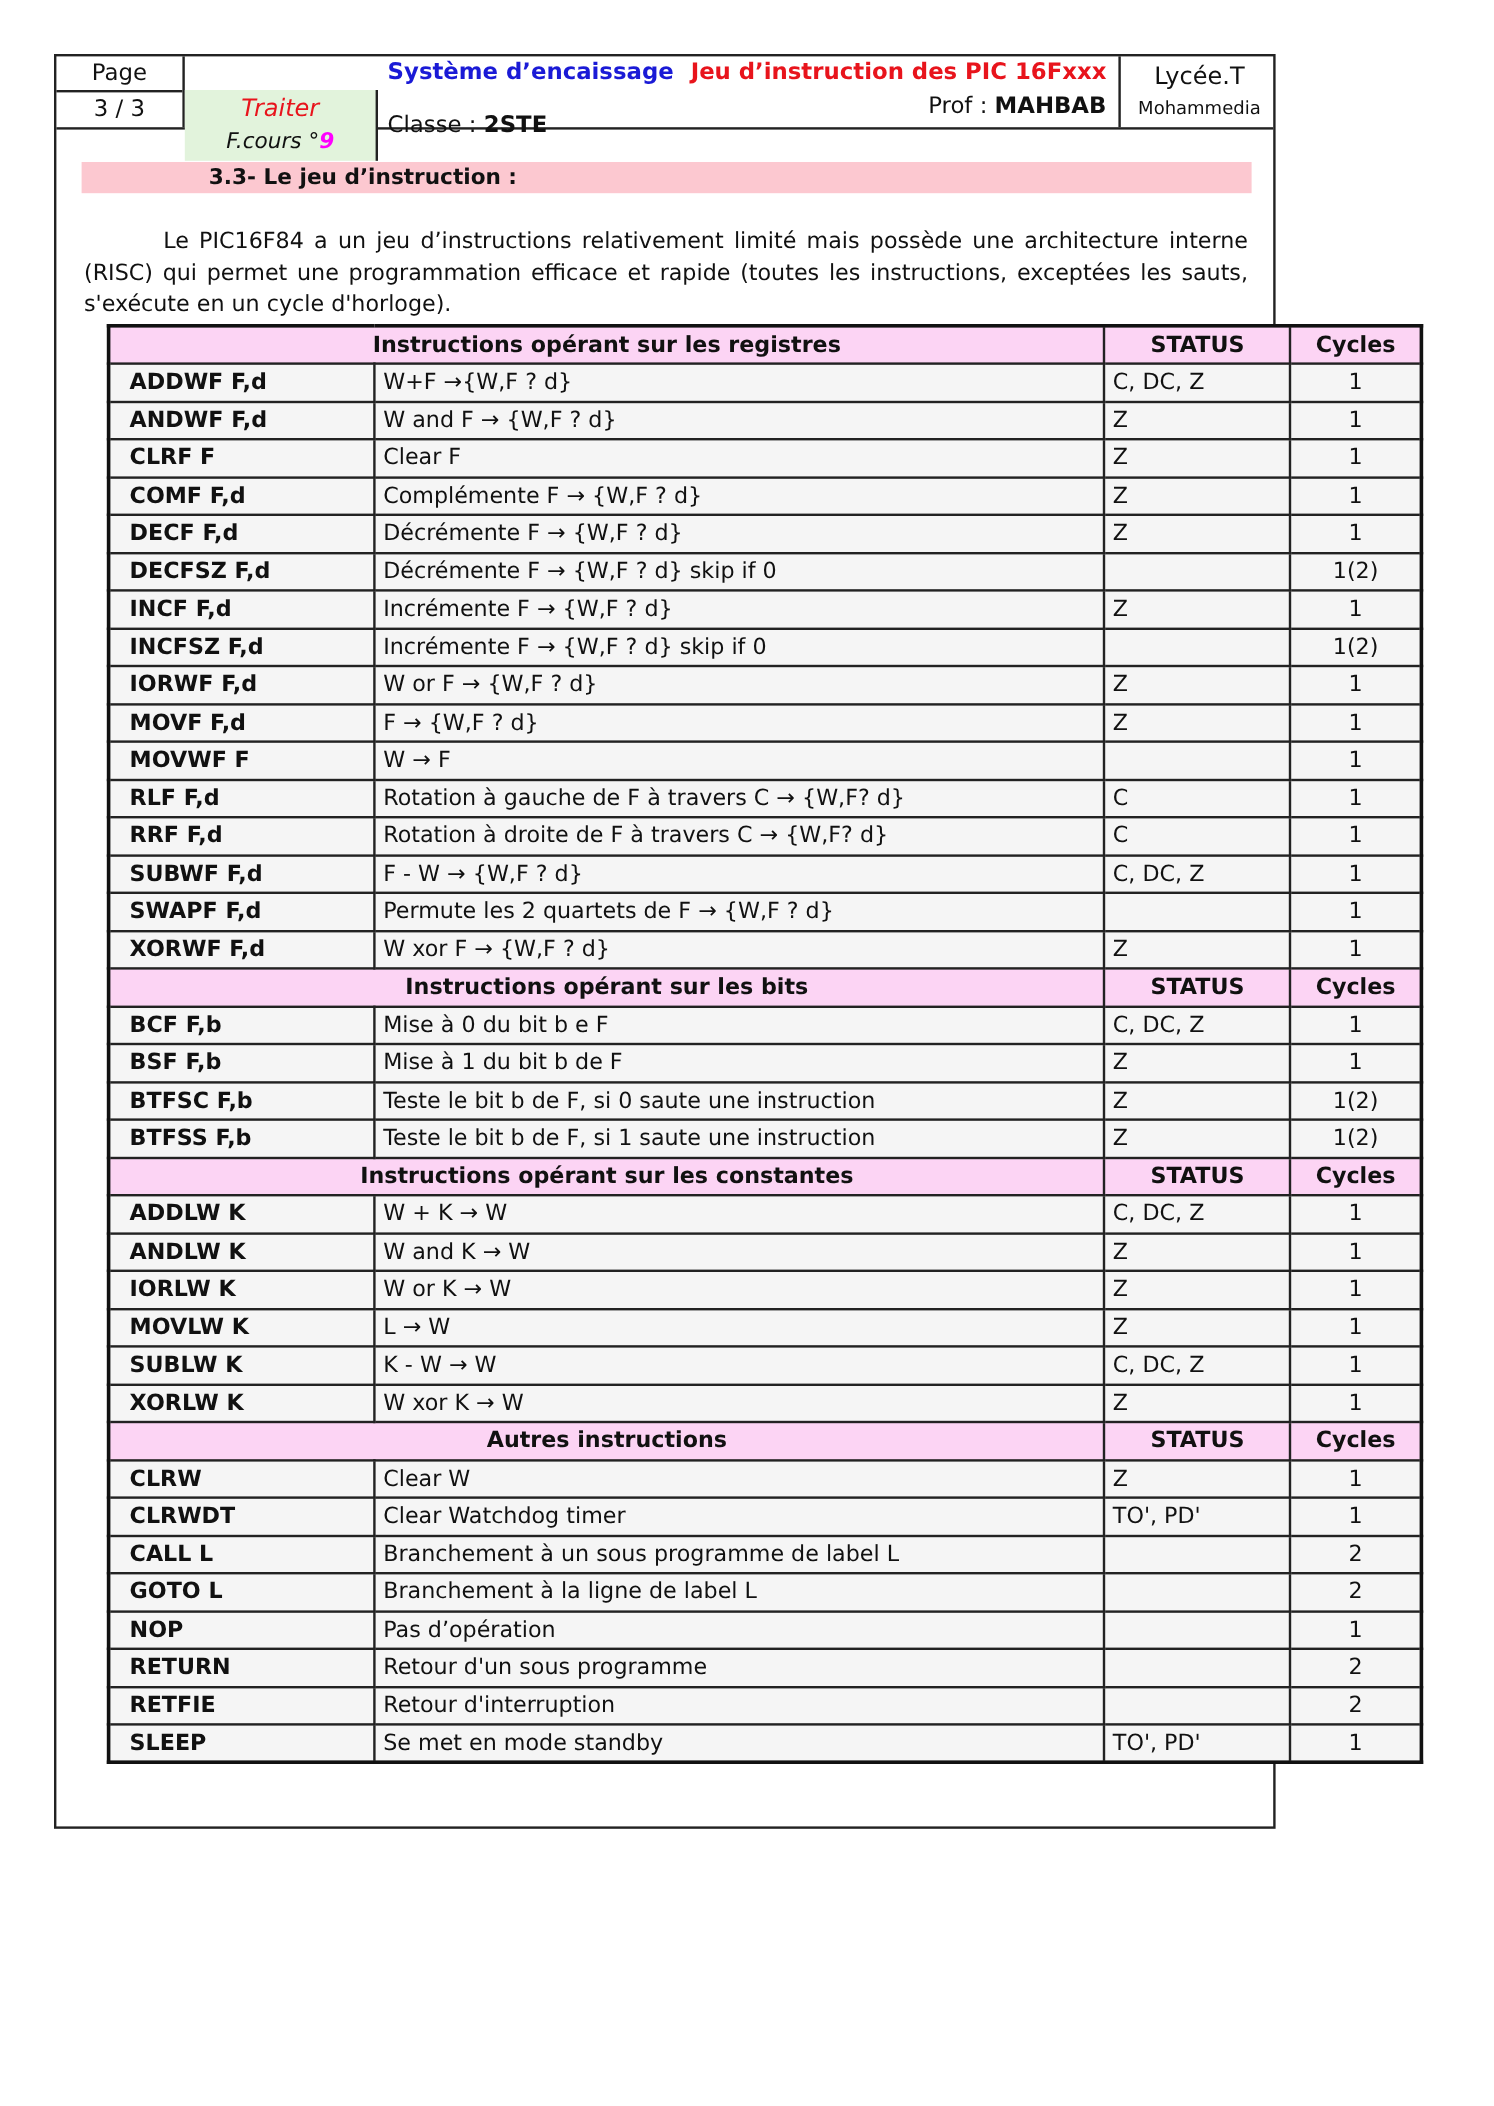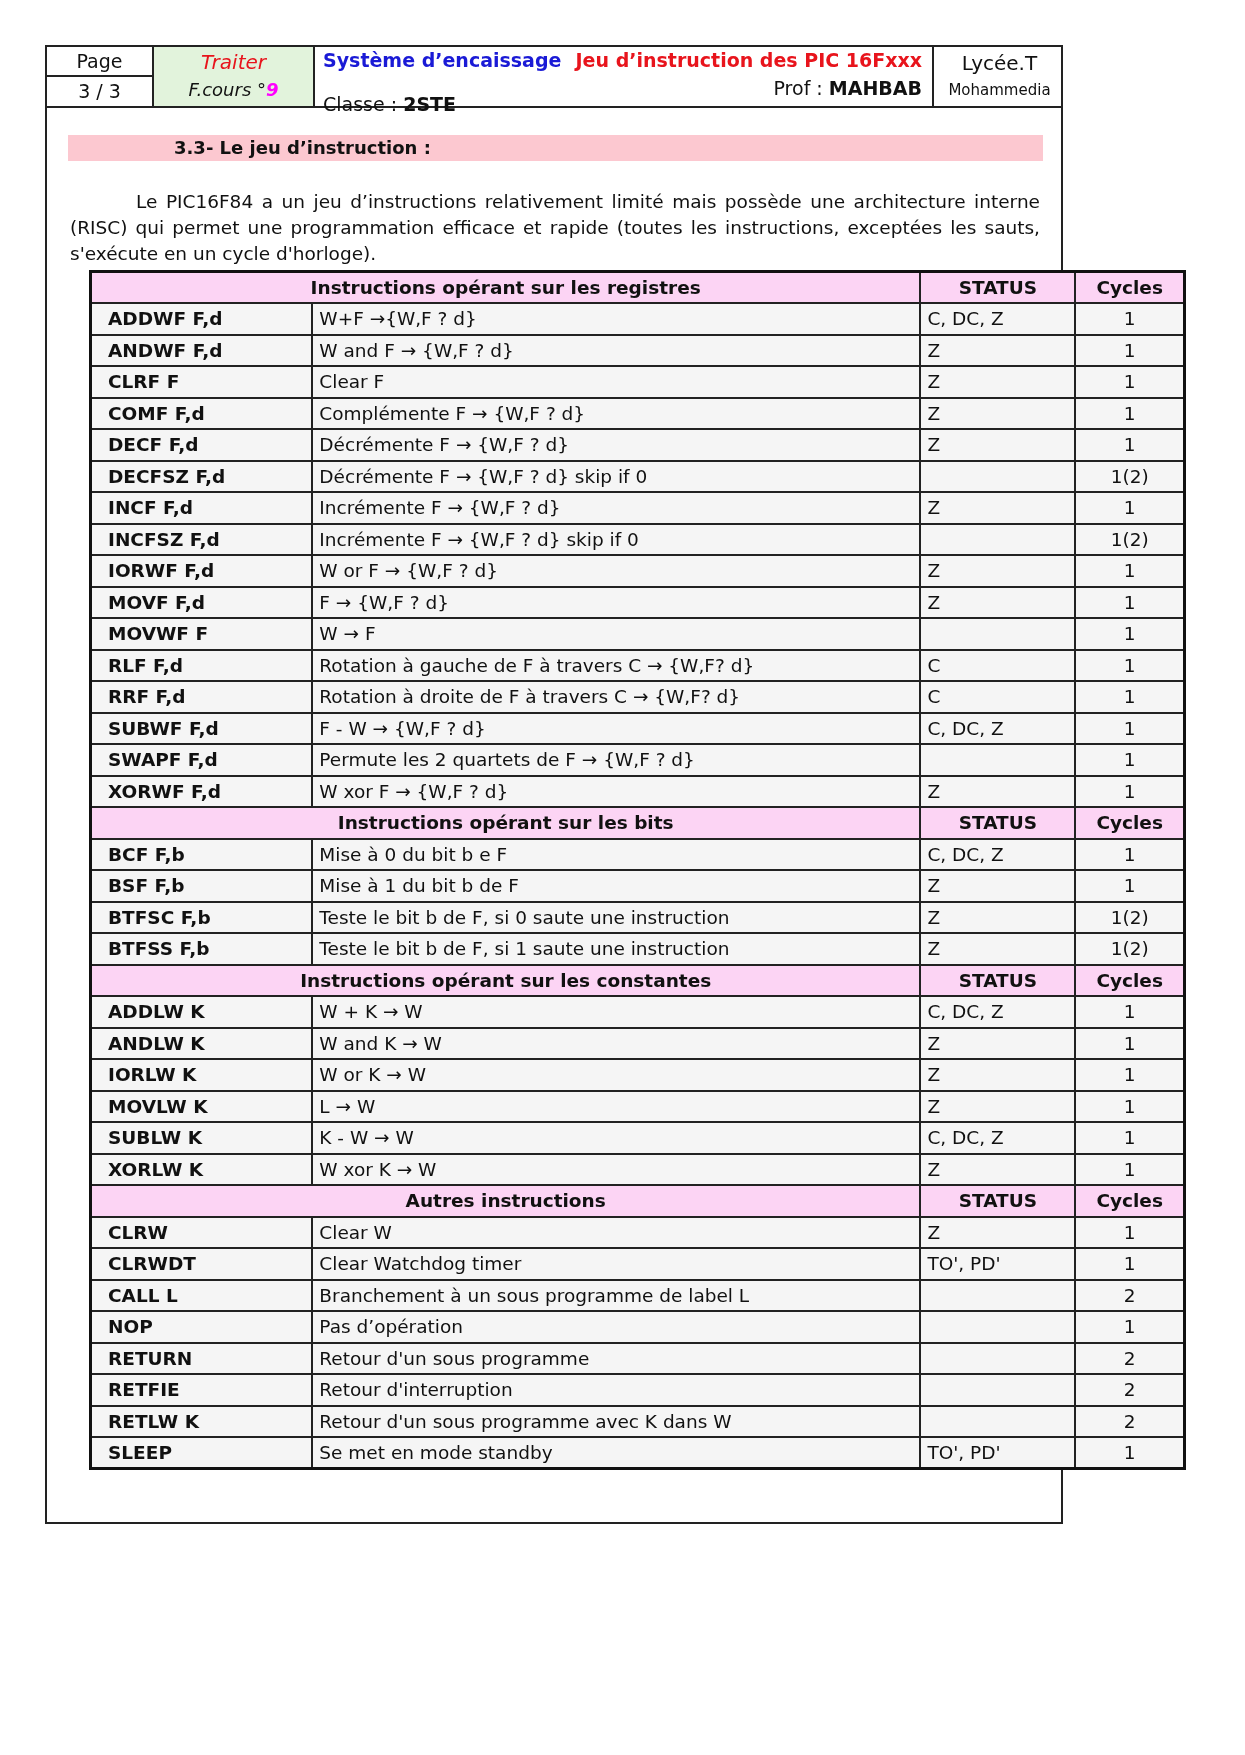--- a/index.html
+++ b/index.html
@@ -10,21 +10,21 @@
     position: absolute; left: 45px; top: 45px; width: 1018px; height: 1479px;
     border: 2px solid #222;
   }
 
   
   .hdr { position: absolute; left: 0; top: 0; width: 1014px; height: 61px; border-bottom: 2px solid #222; }
   .hcell { position: absolute; top: 0; height: 59px; border-right: 2px solid #222; }
   .h-page { left: 0; width: 107px; }
   .h-page .top { height: 30px; border-bottom: 2px solid #222; text-align: center; font-size: 19px; line-height: 28px; }
   .h-page .bot { height: 29px; text-align: center; font-size: 19px; line-height: 28px; }
-  .h-traiter { left: 107px; width: 161px; background: #e2f3dc; text-align: center; }
+  .h-traiter { left: 107px; width: 161px; background: #e2f3dc; text-align: center; margin-top: 28px; }
   .h-traiter .t1 { font-style: italic; color: #e8141c; font-size: 20px; line-height: 30px; }
   .h-traiter .t2 { font-style: italic; font-size: 18px; line-height: 26px; }
   .h-traiter .num { color: #ff00ff; font-weight: bold; font-style: italic; }
   .h-main { left: 268px; width: 619px; }
   .h-main .sys { position: absolute; left: 8px; top: 2px; color: #1a1ad6; font-weight: bold; font-size: 19px; }
   .h-main .jeu { position: absolute; right: 10px; top: 2px; color: #e8141c; font-weight: bold; font-size: 19px; }
   .h-main .cls { position: absolute; left: 8px; top: 30px; font-size: 19px; margin-top: 16px; }
   .h-main .prof { position: absolute; right: 10px; top: 30px; font-size: 19px; }
   .h-lycee { left: 887px; width: 131px; border-right: none; text-align: center; }
   .h-lycee .l1 { font-size: 20px; line-height: 32px; }
@@ -273,40 +273,40 @@
           <td class="st">TO', PD'</td>
           <td class="cy">1</td>
         </tr>
         <tr>
           <td class="mn">CALL L</td>
           <td class="ds">Branchement à un sous programme de label L</td>
           <td class="st"></td>
           <td class="cy">2</td>
         </tr>
         <tr>
+          <td class="mn">GOTO L</td>
+          <td class="ds">Branchement à la ligne de label L</td>
+          <td class="st"></td>
+          <td class="cy">2</td>
+        </tr>
+        <tr>
           <td class="mn">NOP</td>
           <td class="ds">Pas d’opération</td>
           <td class="st"></td>
           <td class="cy">1</td>
         </tr>
         <tr>
           <td class="mn">RETURN</td>
           <td class="ds">Retour d'un sous programme</td>
           <td class="st"></td>
           <td class="cy">2</td>
         </tr>
         <tr>
           <td class="mn">RETFIE</td>
           <td class="ds">Retour d'interruption</td>
-          <td class="st"></td>
-          <td class="cy">2</td>
-        </tr>
-        <tr>
-          <td class="mn">RETLW K</td>
-          <td class="ds">Retour d'un sous programme avec K dans W</td>
           <td class="st"></td>
           <td class="cy">2</td>
         </tr>
         <tr>
           <td class="mn">SLEEP</td>
           <td class="ds">Se met en mode standby</td>
           <td class="st">TO', PD'</td>
           <td class="cy">1</td>
         </tr>
       </tbody>

